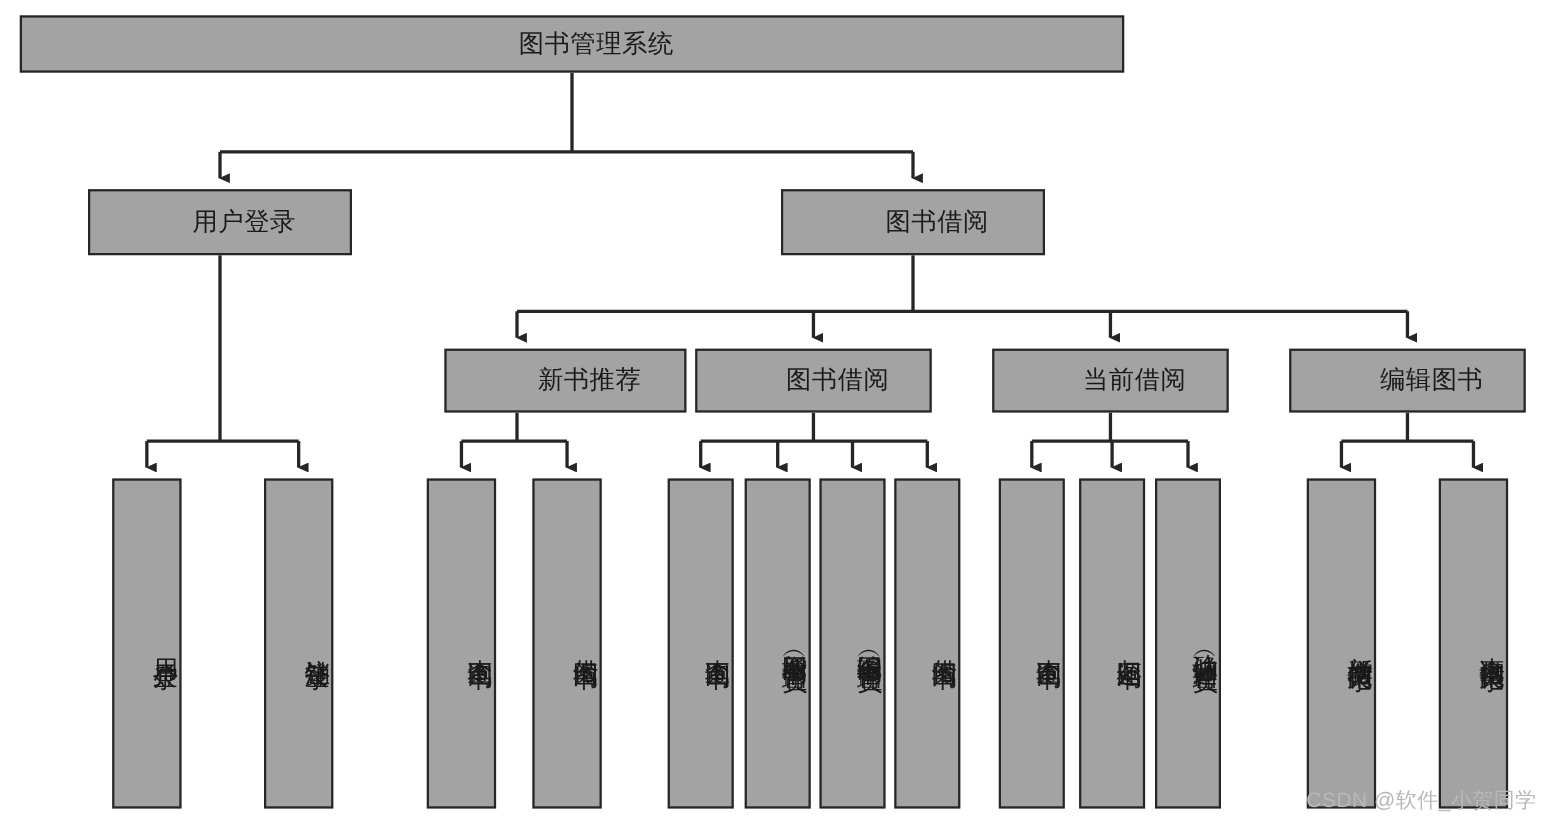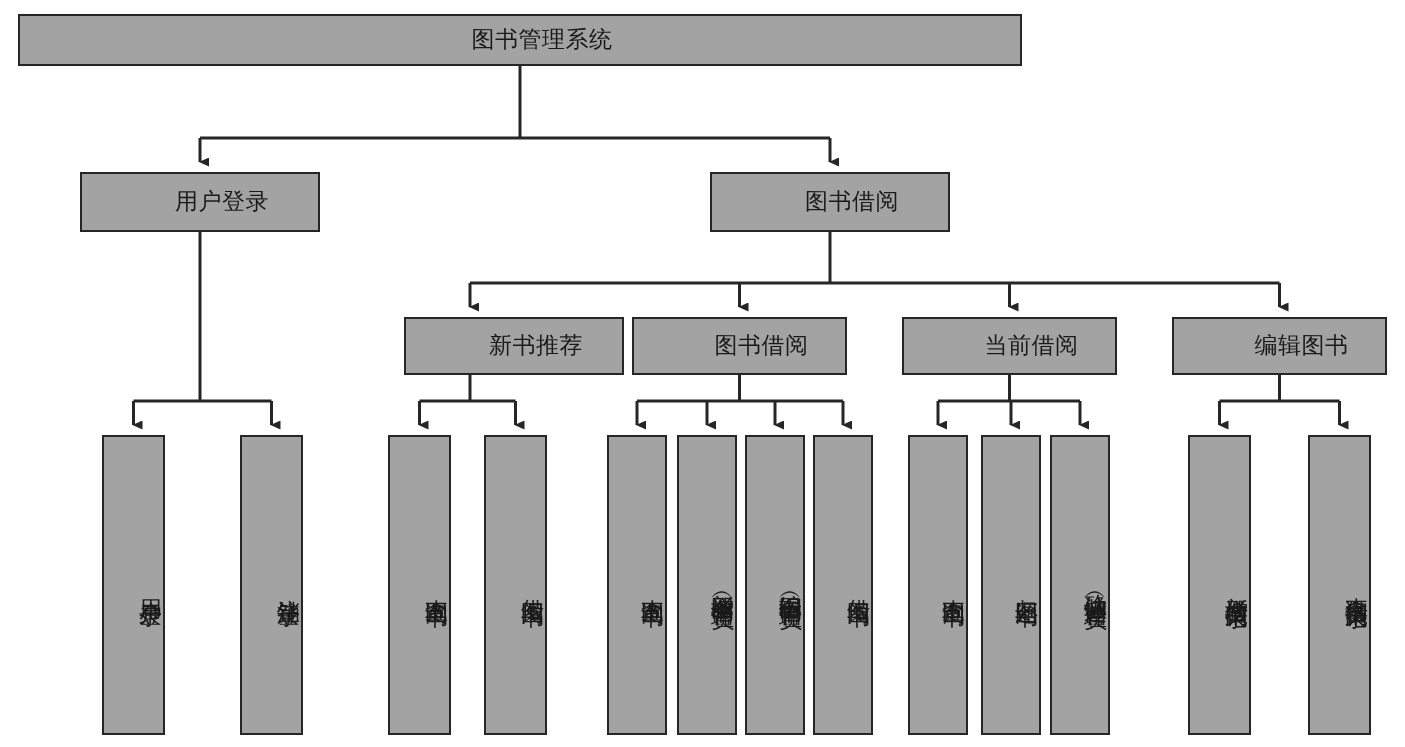--- a/index.html
+++ b/index.html
@@ -168,13 +168,14 @@
         <span class="node-label">确认归还（管理员）</span>
       </div>
       <div class="node vert" style="left: 1188px; top: 435px; width: 63px; height: 300px;">
         <span class="node-label">新增借阅记录</span>
       </div>
       <div class="node vert" style="left: 1308px; top: 435px; width: 63px; height: 300px;">
         <span class="node-label">查询借阅记录</span>
       </div>
     </div>
 
+  <div class="watermark">CSDN @软件_小贺同学</div>
 </div>
 
 </body></html>

